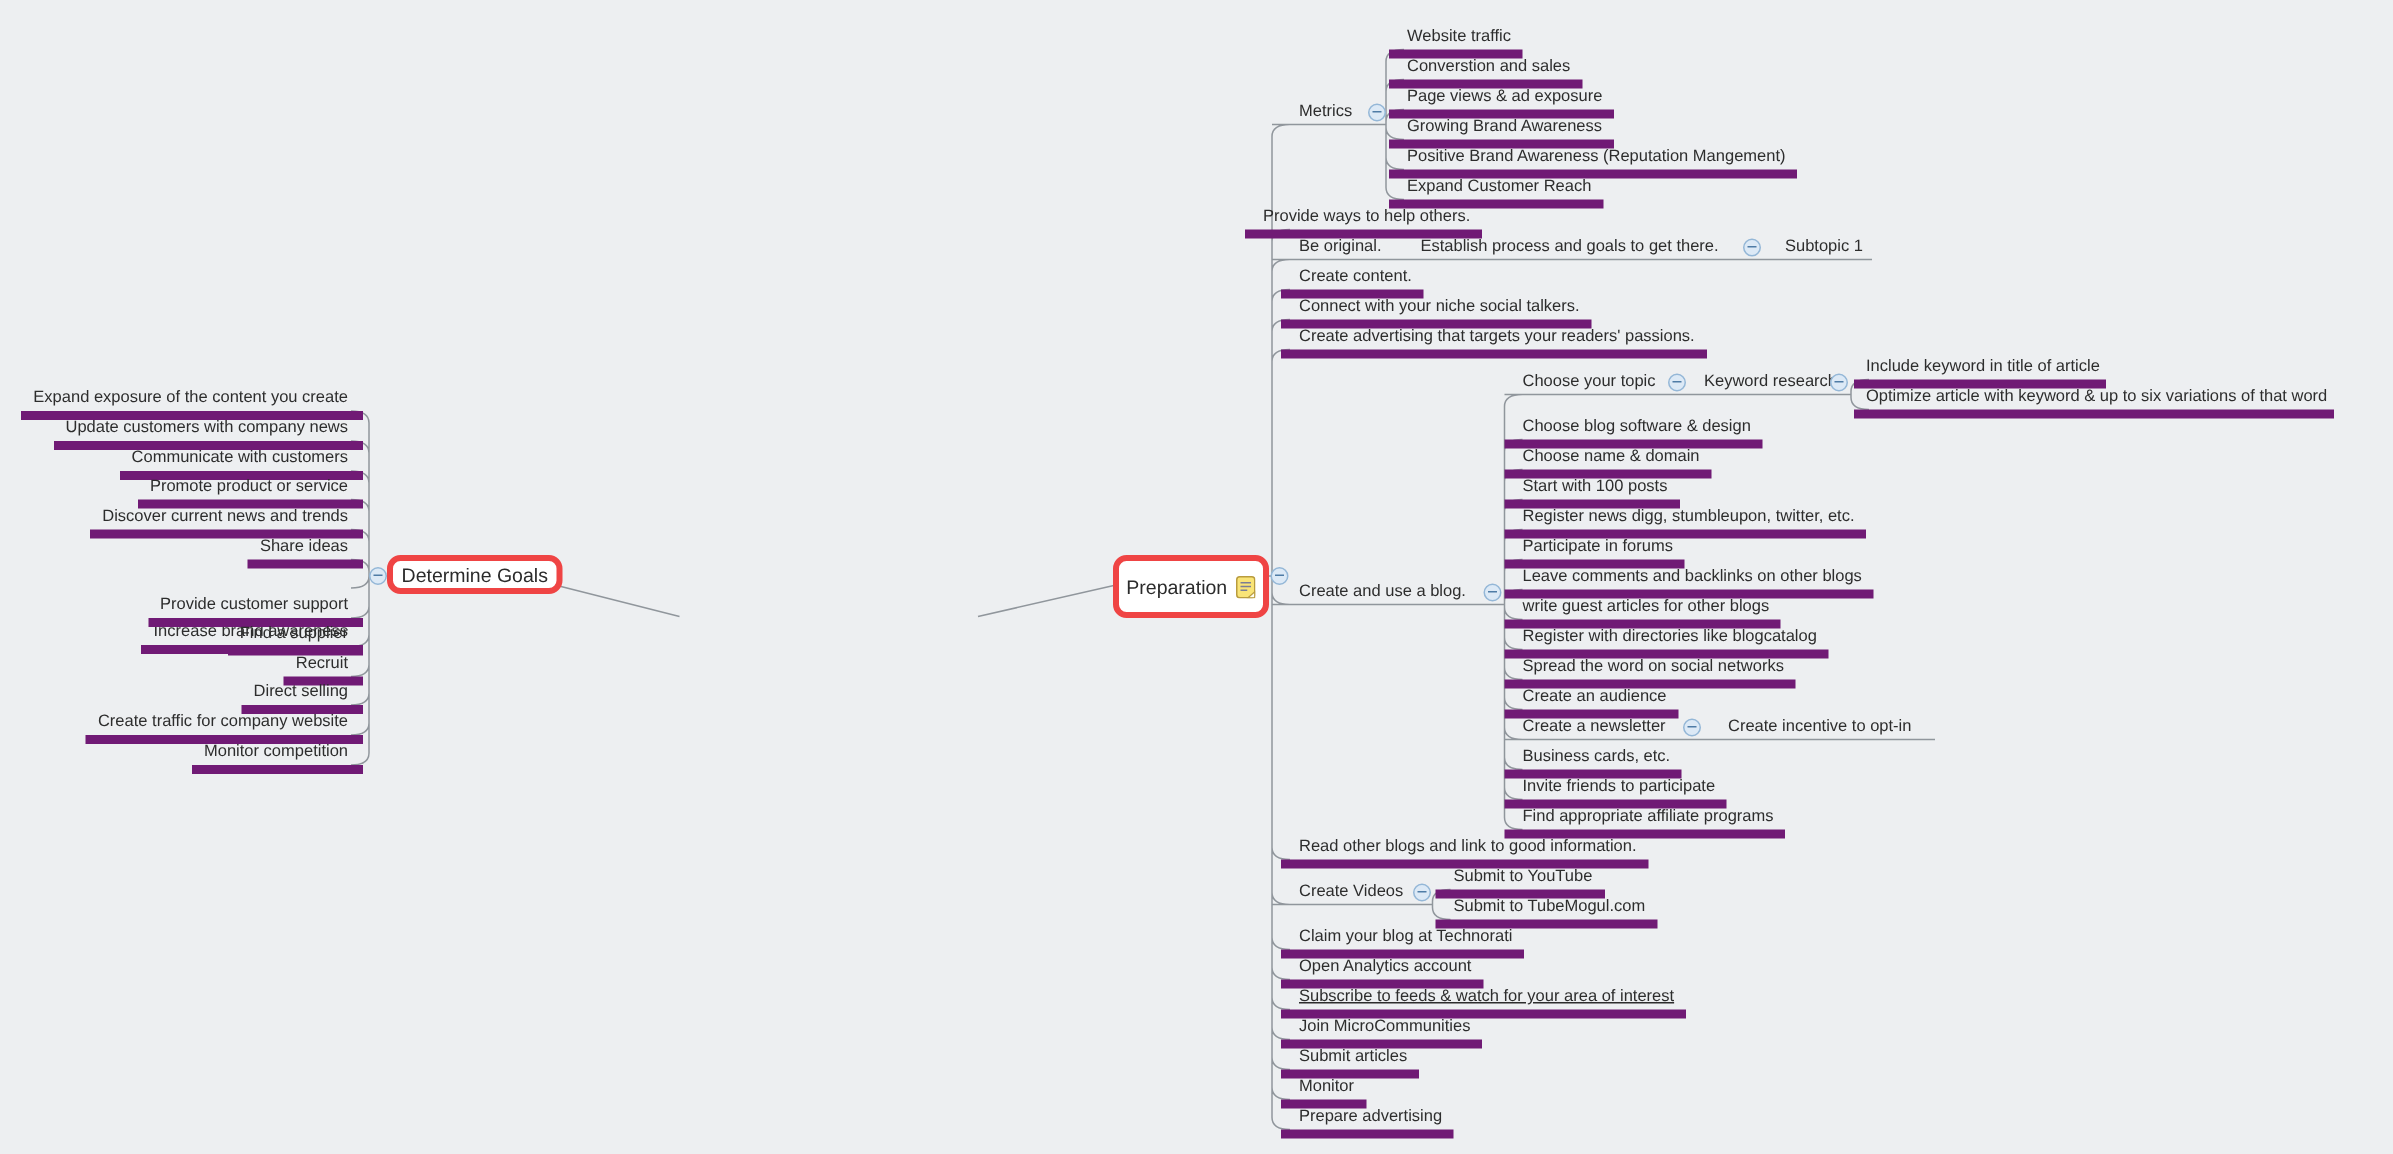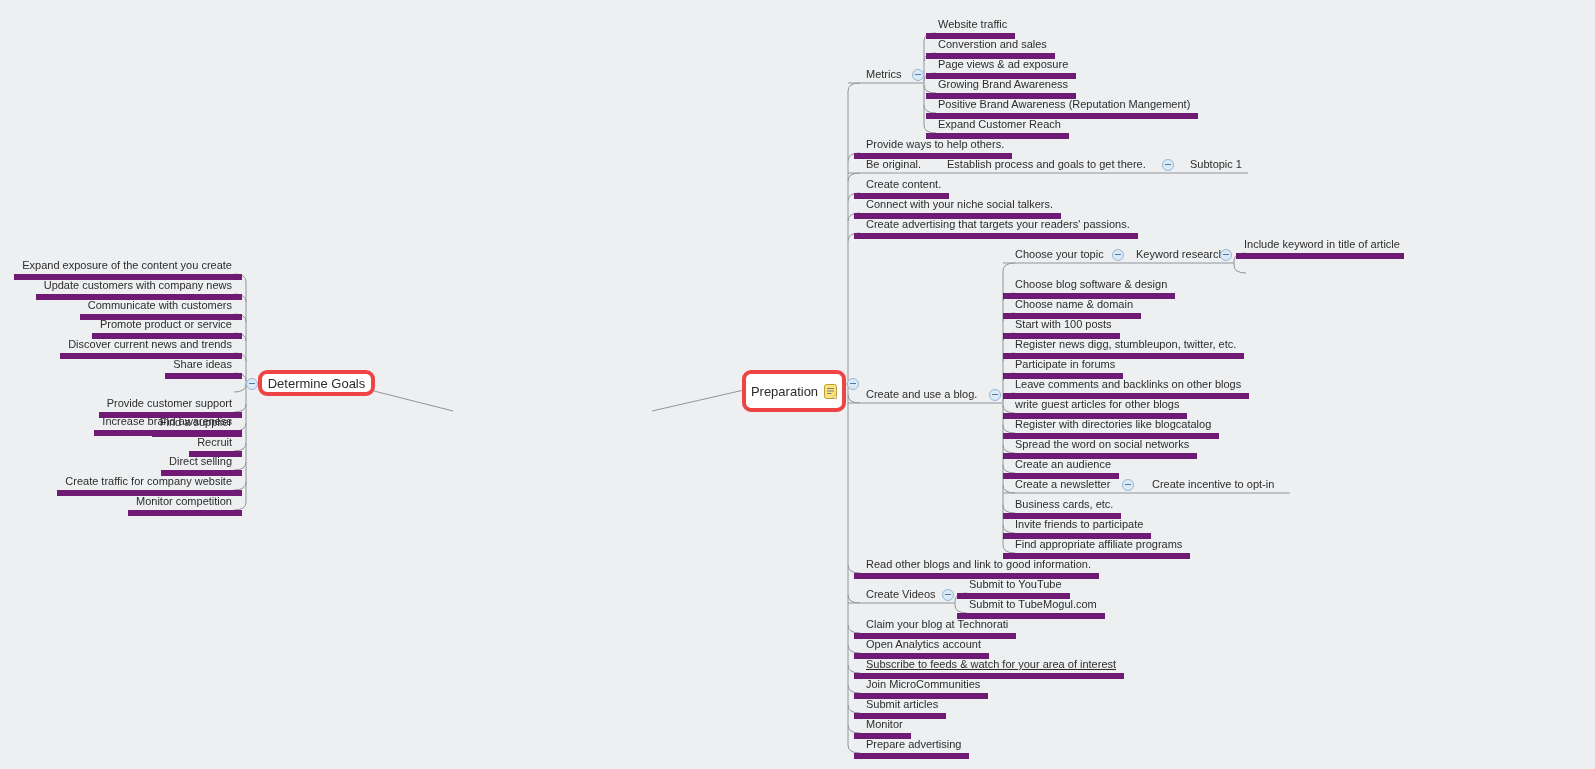--- a/index.html
+++ b/index.html
@@ -59,35 +59,36 @@
     </div>
     <div class="ci" style="left: 847px; top: 378px;"></div>
     <div class="leaf nb" style="top: 68px; left: 854px;"><span>Metrics</span></div>
     <div class="ci" style="left: 912px; top: 69px;"></div>
     <div class="leaf" style="top: 18px; left: 926px;"><span>Website traffic</span></div>
     <div class="leaf" style="top: 38px; left: 926px;"><span>Converstion and sales</span></div>
     <div class="leaf" style="top: 58px; left: 926px;"><span>Page views &amp; ad exposure</span></div>
     <div class="leaf" style="top: 78px; left: 926px;"><span>Growing Brand Awareness</span></div>
     <div class="leaf" style="top: 98px; left: 926px;"><span>Positive Brand Awareness (Reputation Mangement)</span></div>
     <div class="leaf" style="top: 118px; left: 926px;"><span>Expand Customer Reach</span></div>
-    <div class="leaf" style="top: 138px; left: 854px; text-align: center;"><span>Provide ways to help others.</span></div>
+    <div class="leaf" style="top: 138px; left: 830px; text-align: center;"><span>Provide ways to help others.</span></div>
     <div class="leaf nb" style="top: 158px; left: 854px;"><span>Be original.</span></div>
     <div class="leaf nb" style="top: 158px; left: 935px;"><span>Establish process and goals to get there.</span></div>
     <div class="ci" style="left: 1162px; top: 159px;"></div>
     <div class="leaf nb" style="top: 158px; left: 1178px;"><span>Subtopic 1</span></div>
     <div class="leaf" style="top: 178px; left: 854px;"><span>Create content.</span></div>
     <div class="leaf" style="top: 198px; left: 854px;"><span>Connect with your niche social talkers.</span></div>
     <div class="leaf" style="top: 218px; left: 854px;"><span>Create advertising that targets your readers' passions.</span></div>
     <div class="leaf nb" style="top: 388px; left: 854px;"><span>Create and use a blog.</span></div>
     <div class="ci" style="left: 989px; top: 389px;"></div>
     <div class="leaf nb" style="top: 248px; left: 1003px;"><span>Choose your topic</span></div>
     <div class="ci" style="left: 1112px; top: 249px;"></div>
     <div class="leaf nb" style="top: 248px; left: 1124px;"><span>Keyword research</span></div>
     <div class="ci" style="left: 1220px; top: 249px;"></div>
     <div class="leaf K" style="top: 238px; left: 1236px;"><span>Include keyword in title of article</span></div>
+    <div class="leaf K" style="top: 258px; left: 1236px;"><span>Optimize article with keyword &amp; up to six variations of that word</span></div>
     <div class="leaf" style="top: 278px; left: 1003px;"><span>Choose blog software &amp; design</span></div>
     <div class="leaf" style="top: 298px; left: 1003px;"><span>Choose name &amp; domain</span></div>
     <div class="leaf" style="top: 318px; left: 1003px;"><span>Start with 100 posts</span></div>
     <div class="leaf" style="top: 338px; left: 1003px;"><span>Register news digg, stumbleupon, twitter, etc.</span></div>
     <div class="leaf" style="top: 358px; left: 1003px;"><span>Participate in forums</span></div>
     <div class="leaf" style="top: 378px; left: 1003px;"><span>Leave comments and backlinks on other blogs</span></div>
     <div class="leaf" style="top: 398px; left: 1003px;"><span>write guest articles for other blogs</span></div>
     <div class="leaf" style="top: 418px; left: 1003px;"><span>Register with directories like blogcatalog</span></div>
     <div class="leaf" style="top: 438px; left: 1003px;"><span>Spread the word on social networks</span></div>
     <div class="leaf" style="top: 458px; left: 1003px;"><span>Create an audience</span></div>

